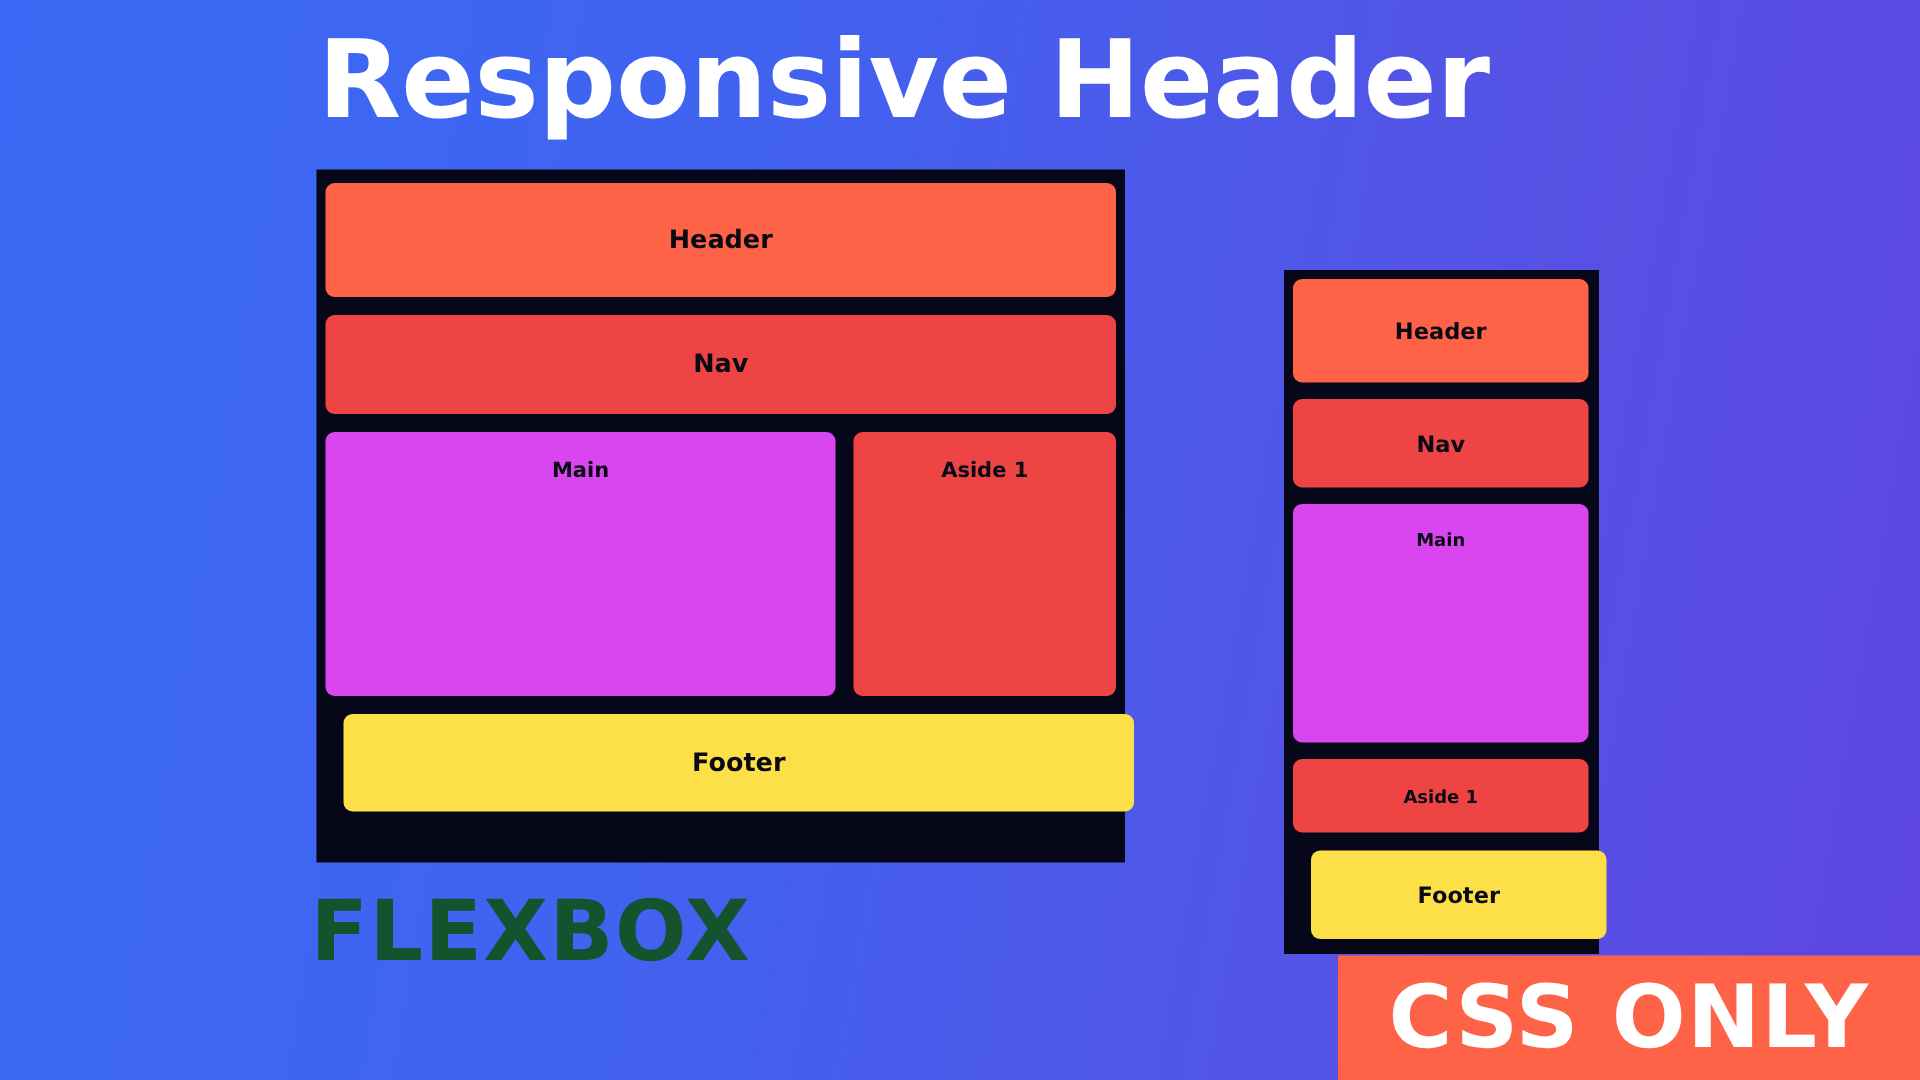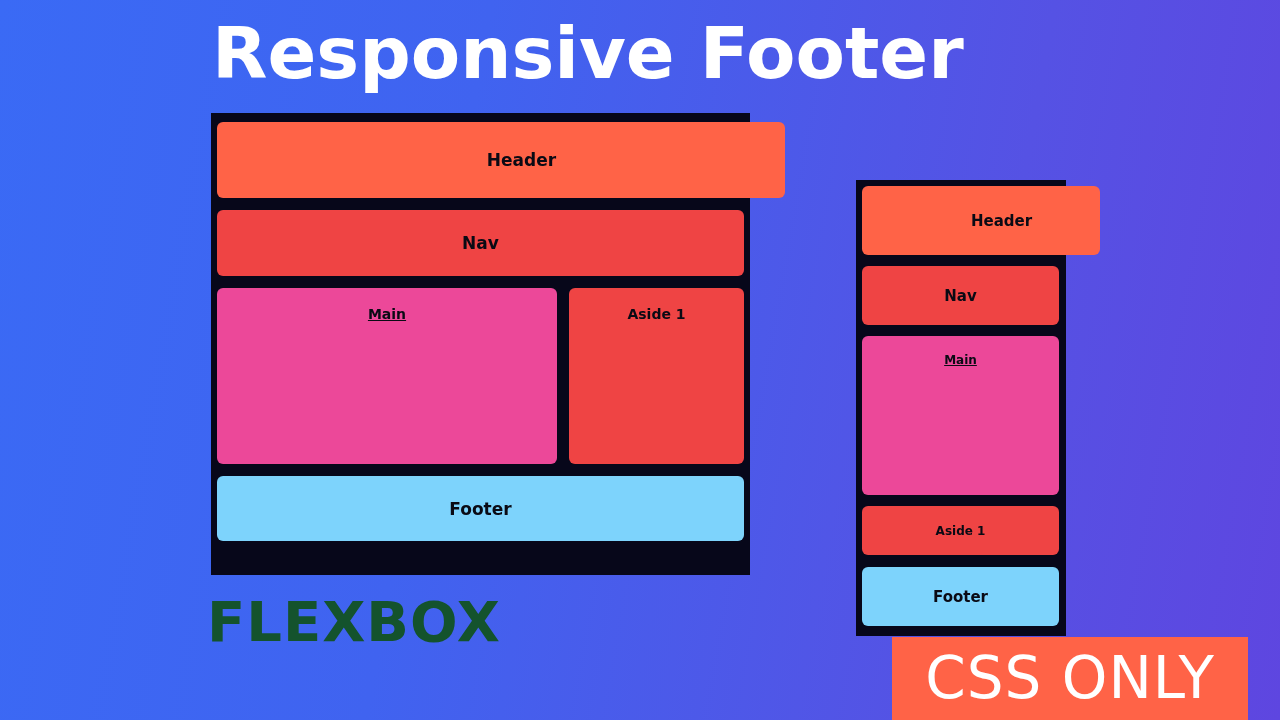--- a/index.html
+++ b/index.html
@@ -12,42 +12,42 @@
     position: absolute; left: 212px; top: 8px;
     color: #ffffff; font-weight: bold; font-size: 72px; line-height: 90px;
     letter-spacing: 0px; white-space: nowrap;
   }
   .flexbox-label {
     position: absolute; left: 207px; top: 582px;
     color: #14532d; font-weight: bold; font-size: 56px; line-height: 80px;
     letter-spacing: 1px; white-space: nowrap;
   }
   .css-only {
-    position: absolute; left: 892px; top: 637px; width: 356px; height: 83px;
-    background: #ff6347; color: #ffffff; font-weight: normal;
+    position: absolute; left: 892px; top: 637px; width: 388px; height: 83px;
+    background: #ff6347; color: #ffffff; font-weight: bold;
     font-size: 58px; line-height: 83px; text-align: center; white-space: nowrap;
     letter-spacing: 1px;
   }
   .frame { position: absolute; background: #07071a; }
   .box {
     position: absolute; border-radius: 6px; color: #0a0a14;
     font-weight: bold; text-align: center; white-space: nowrap;
   }
-  .header { background: #ff6347; padding-left: 41px; }
+  .header { background: #ff6347; }
   .nav { background: #ef4444; }
-  .main { background: #ec4899; text-decoration: underline; }
+  .main { background: #d946ef; }
   .aside { background: #ef4444; }
-  .footer { background: #7dd3fc; }
+  .footer { background: #fde047; margin-left: 12px; }
   .center { display: flex; align-items: center; justify-content: center; }
   .top { padding-top: 18px; box-sizing: border-box; }
 </style>
 </head>
 <body>
 
-<div class="title">Responsive Footer</div>
+<div class="title">Responsive Header</div>
 
 <div class="frame" style="left:211px; top:113px; width:539px; height:462px;"></div>
 <div class="box header center" style="left:217px; top:122px; width:527px; height:76px; font-size:17px;">
   <span>Header</span>
 </div>
 <div class="box nav center" style="left:217px; top:210px; width:527px; height:66px; font-size:17px;">
   <span>Nav</span>
 </div>
 <div class="box main top" style="left:217px; top:288px; width:340px; height:176px; font-size:14px;">
   <span>Main</span>

